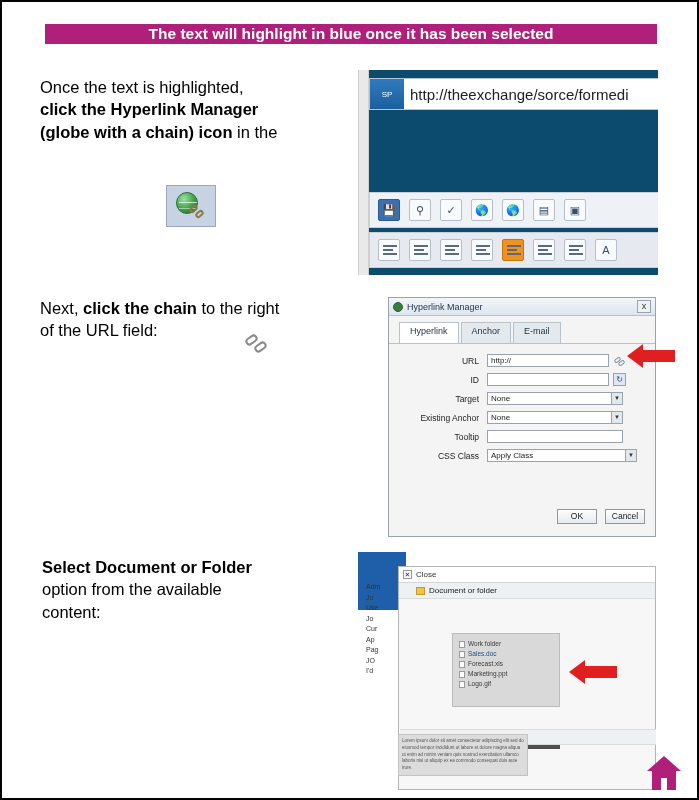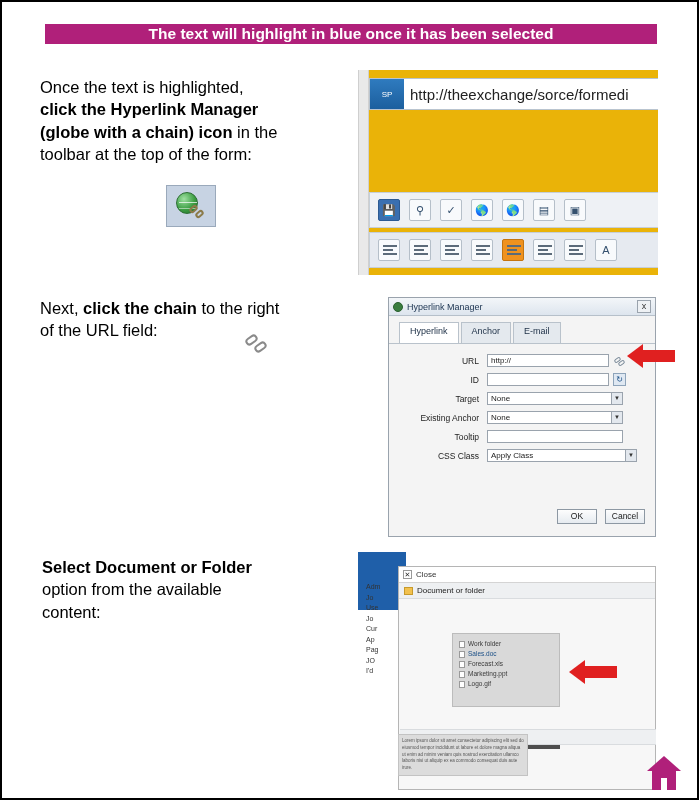--- a/index.html
+++ b/index.html
@@ -81,21 +81,21 @@
     background: transparent;
   }
   .globe-chain .link1 { left: 13px; top: 14px; }
   .globe-chain .link2 { left: 19px; top: 19px; }
 
   
   .shot1 {
     position: absolute;
     left: 358px; top: 70px;
     width: 300px; height: 205px;
-    background: #eab308;
+    background: #0c4a6e;
     border-left: 1px solid #cfcfcf;
     overflow: hidden;
   }
   .shot1 .leftrail {
     position: absolute; left: 0; top: 0;
     width: 10px; height: 205px; background: #e9e9e9;
     border-right: 1px solid #d0d0d0;
   }
   .urlbar {
     position: absolute; left: 10px; top: 8px;
@@ -341,21 +341,21 @@
     display: flex; align-items: center; padding-left: 4px;
   }
   .panel .pbar .x {
     width: 9px; height: 9px; border: 1px solid #999;
     margin-right: 4px; font-size: 7px; line-height: 7px; text-align: center;
   }
   .sect-head {
     height: 16px; background: #eef0f2;
     border-bottom: 1px solid #d9dcdf;
     font-size: 8px; color: #1a1a1a;
-    display: flex; align-items: center; padding-left: 5px; gap: 4px;
+    display: flex; align-items: center; padding-left: 17px; gap: 4px;
   }
   .sect-head .fico {
     width: 9px; height: 8px; background: #f2c14e;
     border: 1px solid #c79a2c;
   }
   .doc-card {
     position: absolute; left: 53px; top: 66px;
     width: 108px; height: 74px;
     background: #d9d9d9;
     border: 1px solid #bcbcbc;
@@ -423,21 +423,20 @@
 <div class="page-frame"></div>
 
 <div class="banner">
   <span>The text will highlight in blue once it has been selected</span>
 </div>
 
 <div class="step1-text">
   <span>Once the text is highlighted,</span><br>
   <b>click the Hyperlink Manager</b><br>
   <b>(globe with a chain) icon</b><span> in the</span><br>
-  <span>toolbar at the top of the form:</span>
 </div>
 
 <div class="globe-box">
   <div class="globe-chain">
     <div class="globe"></div>
     <div class="link1"></div>
     <div class="link2"></div>
   </div>
 </div>
 

